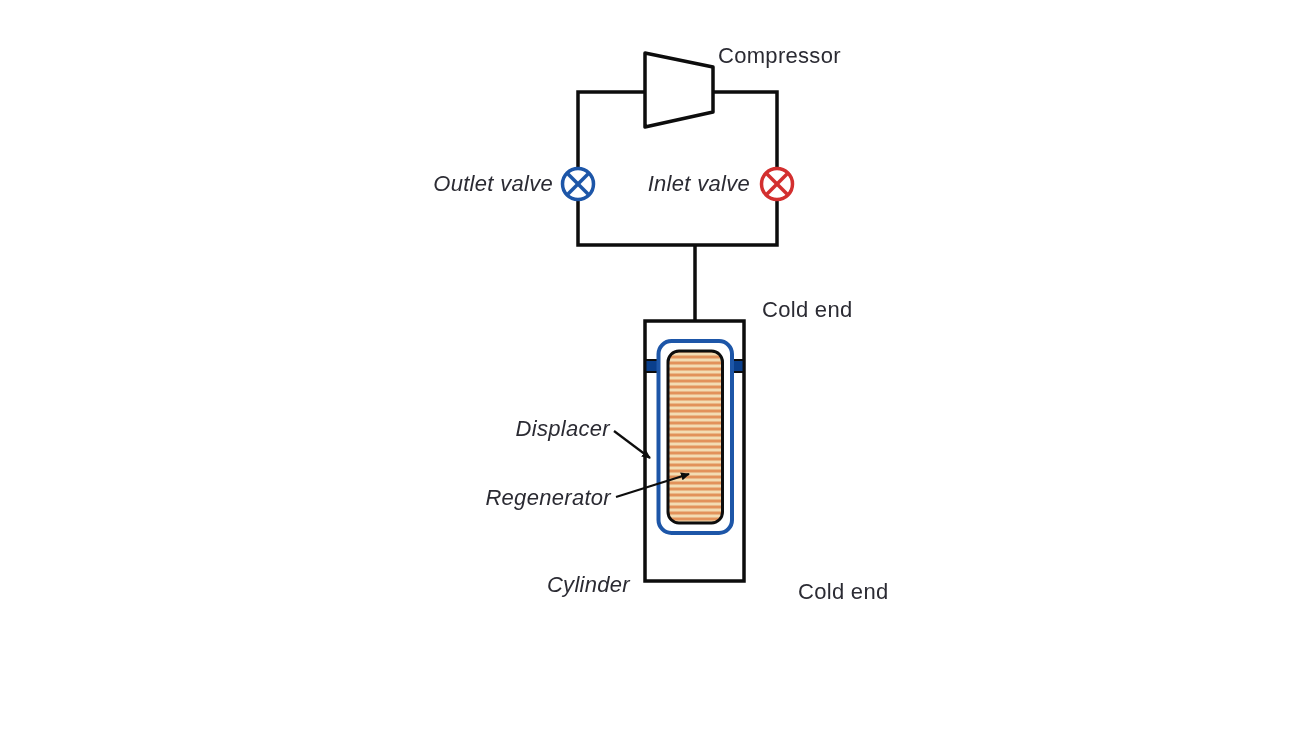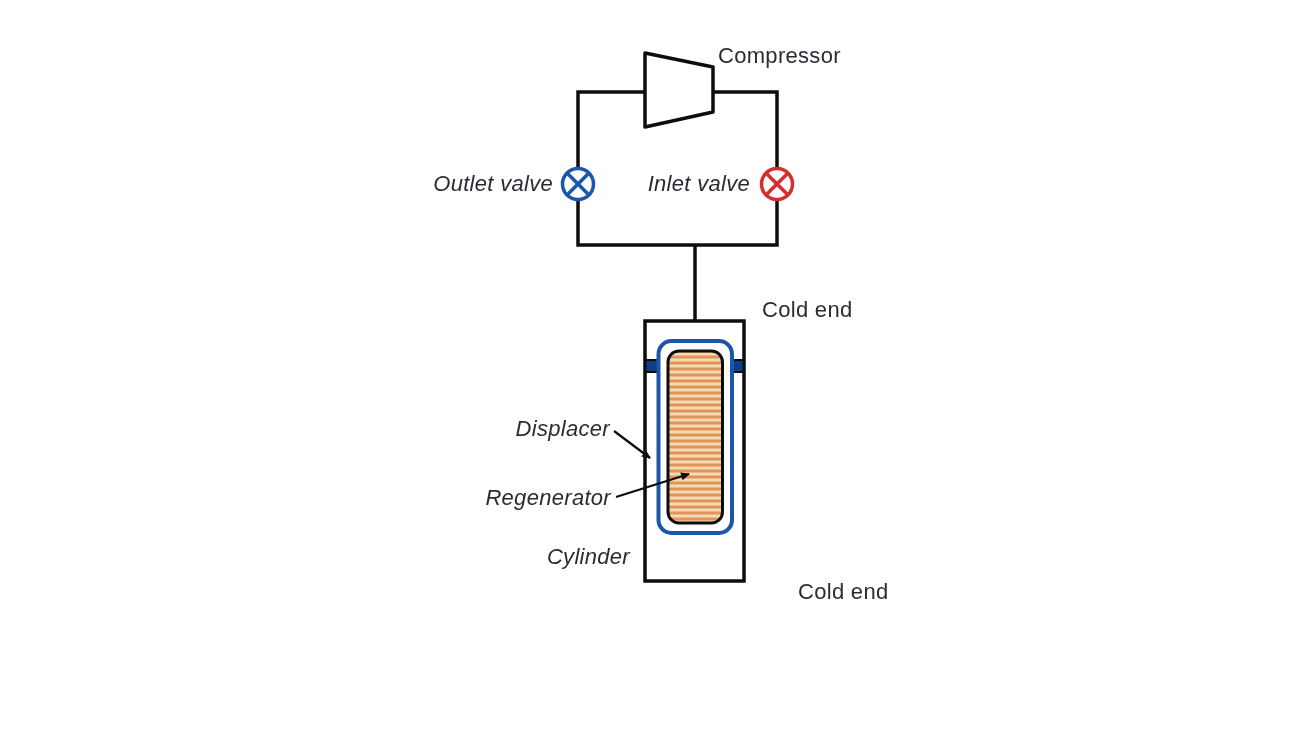--- a/index.html
+++ b/index.html
@@ -97,18 +97,18 @@
   <div class="lbl right" style="right:747px; top:171px;">Outlet valve</div>
 
   <div class="lbl right" style="right:550px; top:171px;">Inlet valve</div>
 
   <div class="lbl" style="left:762px; top:297px;">Cold end</div>
 
   <div class="lbl right" style="right:690px; top:416px;margin-left:20px;">Displacer</div>
 
   <div class="lbl right" style="right:689px; top:485px;margin-left:16px;">Regenerator</div>
 
-  <div class="lbl right" style="right:670px; top:544px;">Cylinder</div>
+  <div class="lbl right" style="right:670px; top:572px;">Cylinder</div>
 
   <div class="lbl" style="left:798px; top:579px;">Cold end</div>
 
 
 </div>
 
 </body></html>

